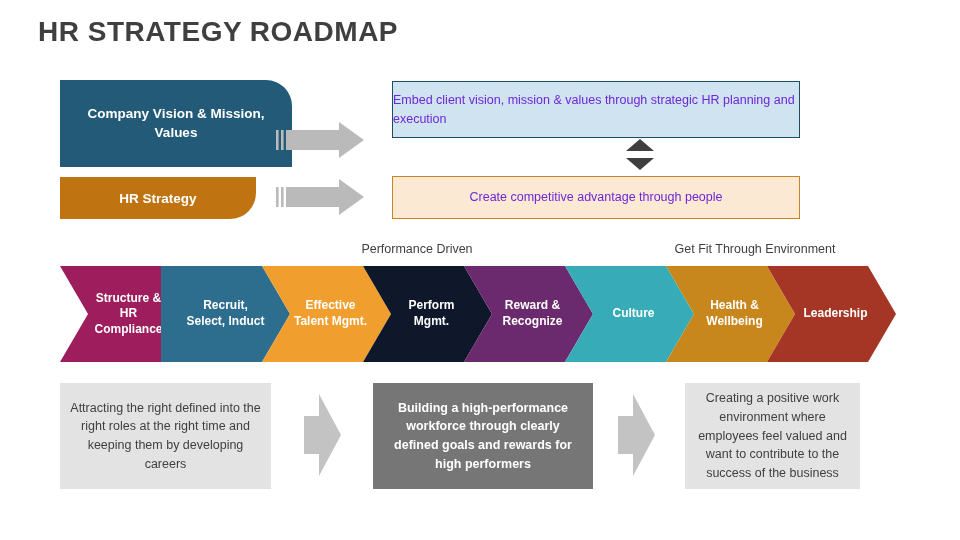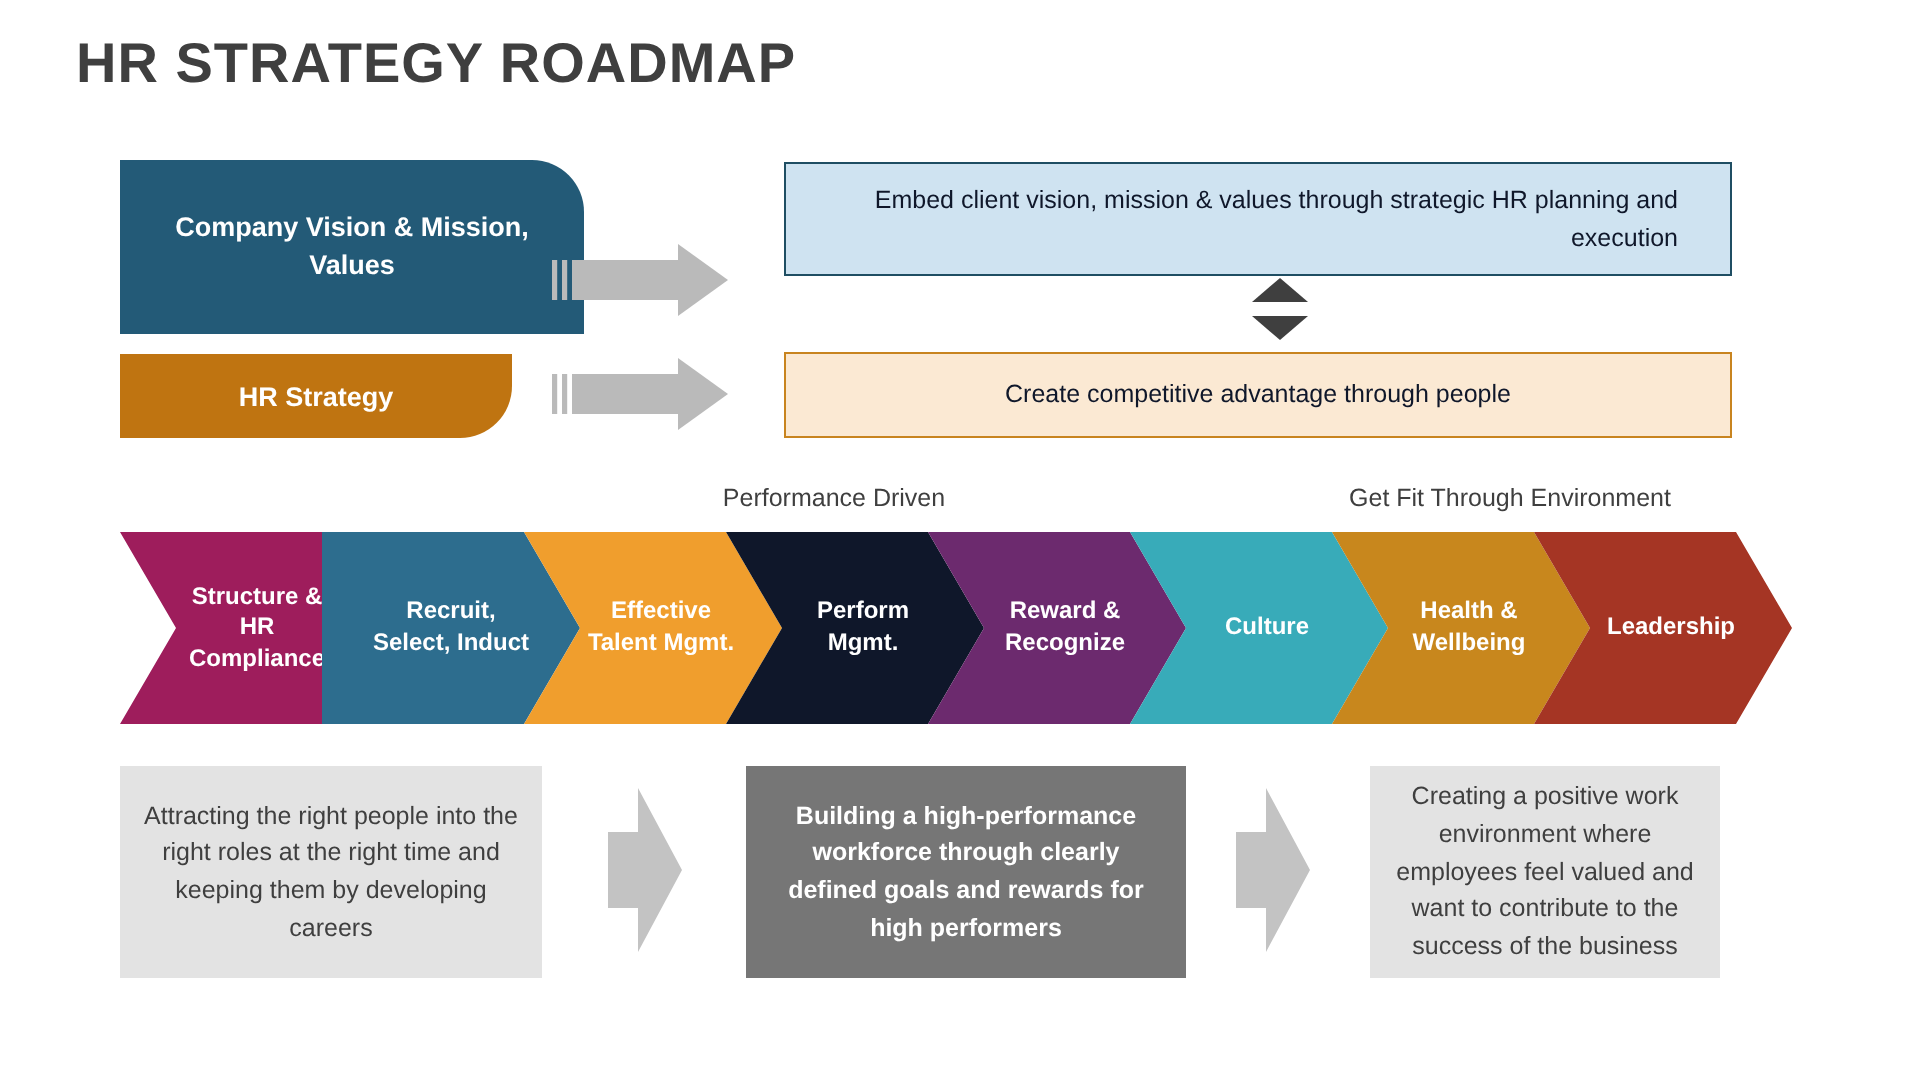--- a/index.html
+++ b/index.html
@@ -18,23 +18,23 @@
     color:#ffffff;font-weight:700;text-align:center;
   }
   .src-vision{top:80px;height:87px;border-top-right-radius:26px;font-size:13.5px;line-height:1.35;padding:0 18px;}
   .src-strategy{top:177px;height:42px;border-bottom-right-radius:26px;font-size:13.5px;}
   
   .striped-arrow{position:absolute;left:276px;width:88px;height:36px;}
   .striped-arrow.a1{top:122px;}
   .striped-arrow.a2{top:179px;}
   
   .res-box{
-    position:absolute;left:392px;width:474px;box-sizing:border-box;
-    display:flex;align-items:center;justify-content:center;text-align:right;
-    color:#0f172a;font-size:12.5px;line-height:1.45;
+    position:absolute;left:392px;width:408px;box-sizing:border-box;
+    display:flex;align-items:center;justify-content:center;text-align:left;
+    color:#6d28d9;font-size:12.5px;line-height:1.45;
   }
   .res-embed{top:81px;height:57px;border:1.5px solid;}
   .res-create{top:176px;height:43px;border:1px solid;}
   .res-box .inner{max-width:420px;}
   .updown{position:absolute;left:624px;top:139px;width:32px;height:31px;}
   
   .phase{
     position:absolute;top:242px;transform:translateX(-50%);
     font-size:12.5px;color:#3f3f3f;white-space:nowrap;
   }
@@ -137,21 +137,21 @@
     </div>
     <div class="chev" style="background-color: rgb(200, 135, 29);">
       <span class="lbl">Health &amp; Wellbeing</span>
     </div>
     <div class="chev" style="background-color: rgb(165, 53, 36);">
       <span class="lbl">Leadership</span>
     </div>
   </div>
 
   <div class="outcome o1" style="background-color: rgb(227, 227, 227);">
-    <span>Attracting the right people into the right roles at the right time and keeping them by developing careers</span>
+    <span>Attracting the right defined into the right roles at the right time and keeping them by developing careers</span>
   </div>
 
   <div class="fwd-arrow f1">
     <svg viewBox="0 0 37 86" style="fill: rgb(195, 195, 195);">
       <polygon points="0,24 15,24 15,2 37,43 15,84 15,62 0,62"></polygon>
     </svg>
   </div>
 
   <div class="outcome o2" style="background-color: rgb(118, 118, 118);">
     <span>Building a high-performance workforce through clearly defined goals and rewards for high performers</span>

